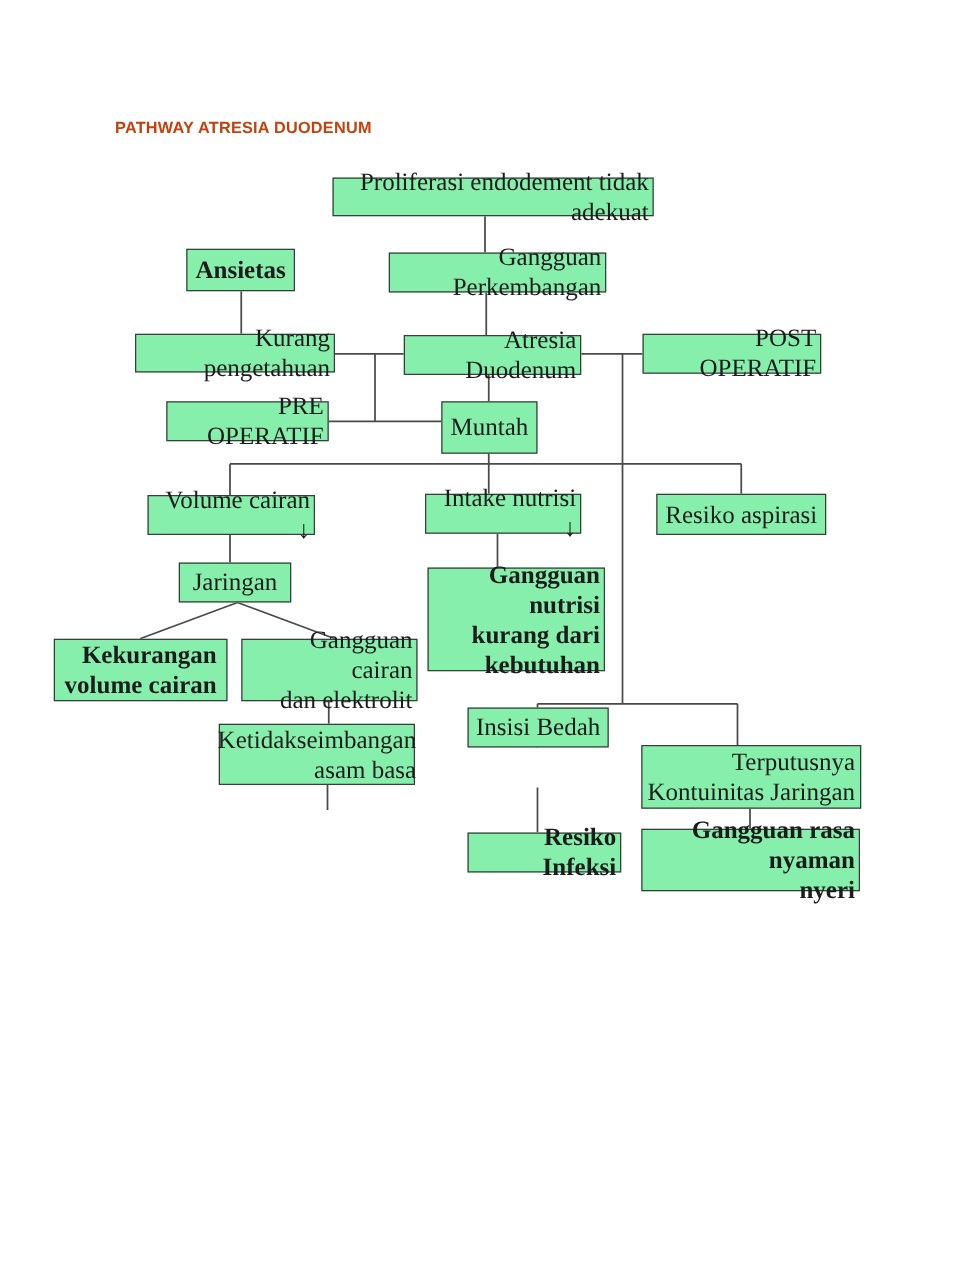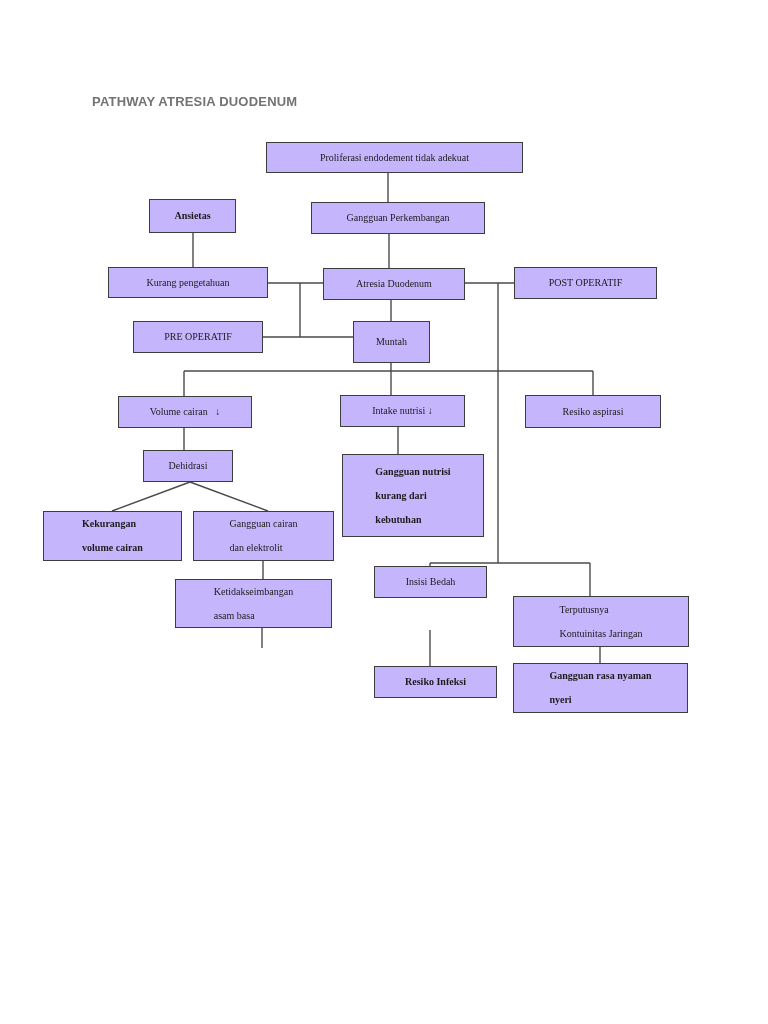--- a/index.html
+++ b/index.html
@@ -16,44 +16,44 @@
     font-family: "Liberation Serif", serif;
   }
   .doc-title {
     position: absolute;
     left: 92px;
     top: 94px;
     font-family: "Liberation Sans", sans-serif;
     font-weight: bold;
     font-size: 13px;
     letter-spacing: 0.2px;
-    color: #737373;
+    color: #c2410c;
     white-space: nowrap;
   }
   .connectors {
     position: absolute;
     left: 0;
     top: 0;
     width: 768px;
     height: 1024px;
   }
   .connectors line {
     stroke: #4a4a4a;
     stroke-width: 1.4;
   }
   .node {
     position: absolute;
     box-sizing: border-box;
     border: 1.4px solid #3d3d3d;
-    background: #c4b5fd;
+    background: #86efac;
     display: flex;
     align-items: center;
     justify-content: center;
-    text-align: left;
-    font-size: 10px;
+    text-align: right;
+    font-size: 20px;
     line-height: 24px;
     color: #1c1c1c;
     white-space: pre-line;
     padding: 0 3px;
   }
   .node.bold {
     font-weight: bold;
   }
 </style>
 </head>
@@ -131,21 +131,21 @@
   <div class="node" style="left:133px; top:321px; width:130px; height:32px">PRE OPERATIF</div>
 
   <div class="node" style="left:353px; top:321px; width:77px; height:42px">Muntah</div>
 
   <div class="node" style="left:118px; top:396px; width:134px; height:32px">Volume cairan &nbsp;&nbsp;↓</div>
 
   <div class="node" style="left:340px; top:395px; width:125px; height:32px">Intake nutrisi ↓</div>
 
   <div class="node" style="left:525px; top:395px; width:136px; height:33px">Resiko aspirasi</div>
 
-  <div class="node" style="left:143px; top:450px; width:90px; height:32px">Dehidrasi</div>
+  <div class="node" style="left:143px; top:450px; width:90px; height:32px">Jaringan</div>
 
   <div class="node bold" style="left:342px; top:454px; width:142px; height:83px">Gangguan nutrisi
 kurang dari
 kebutuhan</div>
 
   <div class="node bold" style="left:43px; top:511px; width:139px; height:50px">Kekurangan
 volume cairan</div>
 
   <div class="node" style="left:193px; top:511px; width:141px; height:50px">Gangguan cairan
 dan elektrolit</div>

